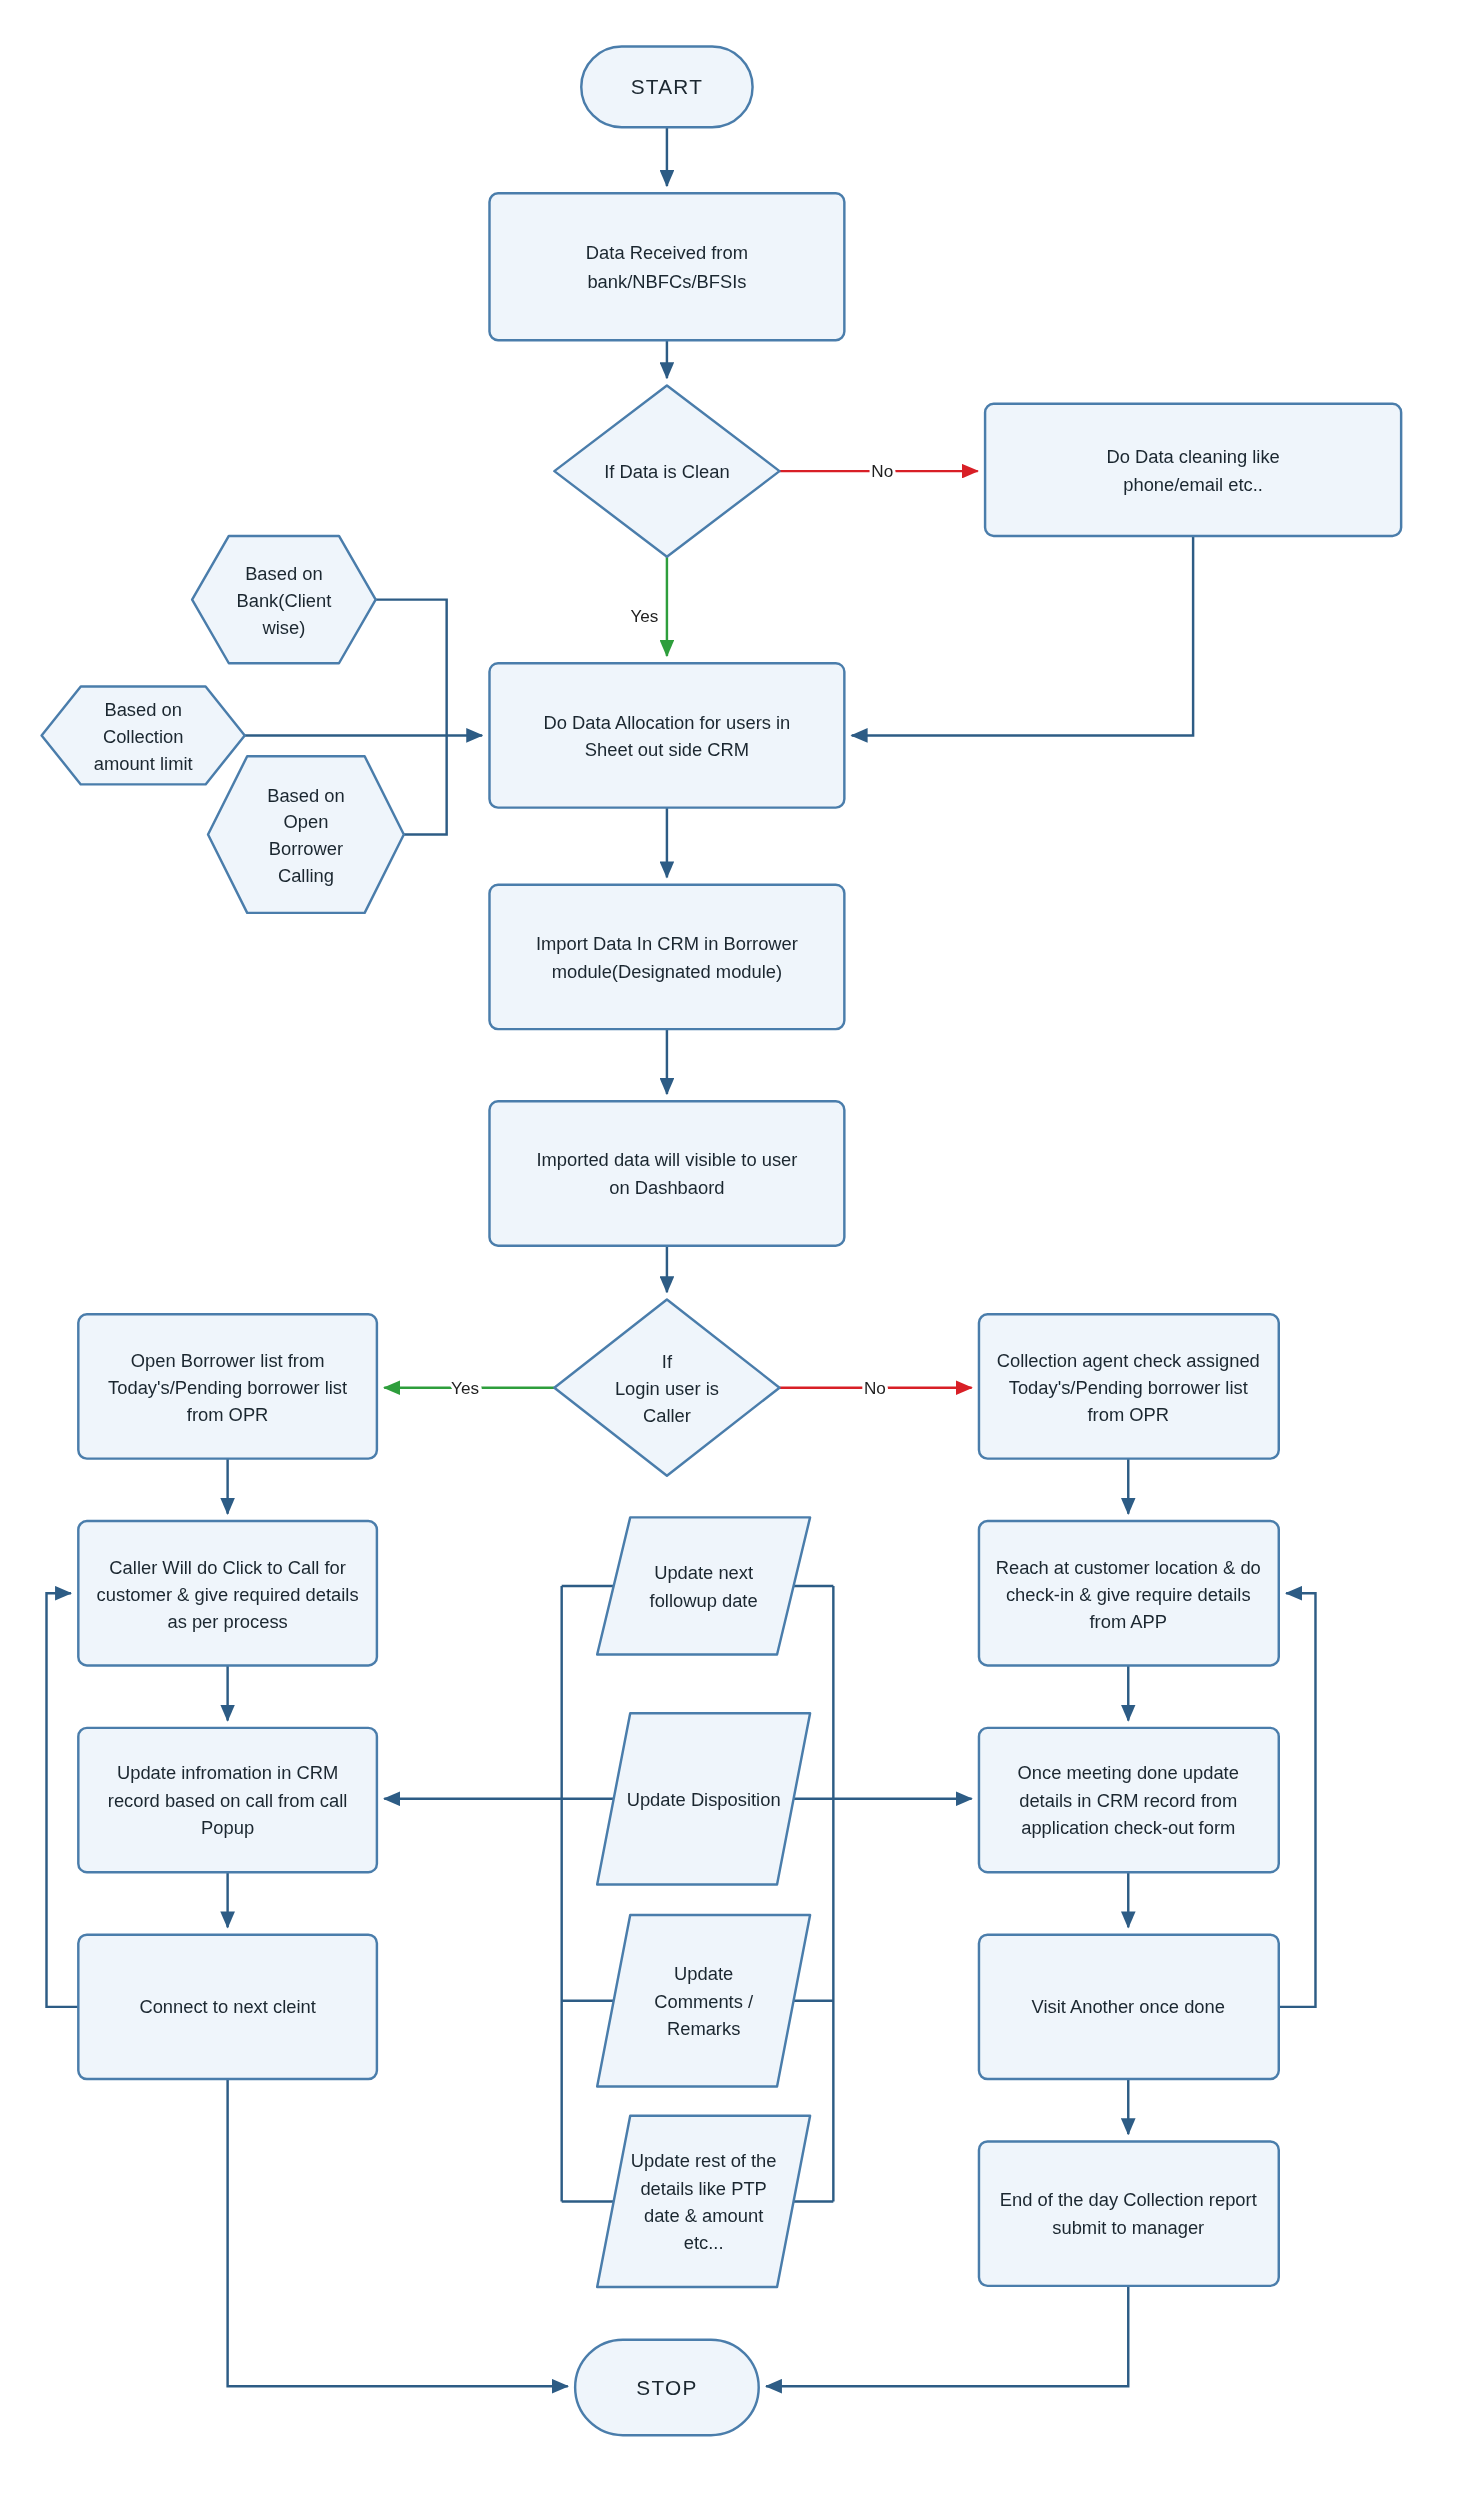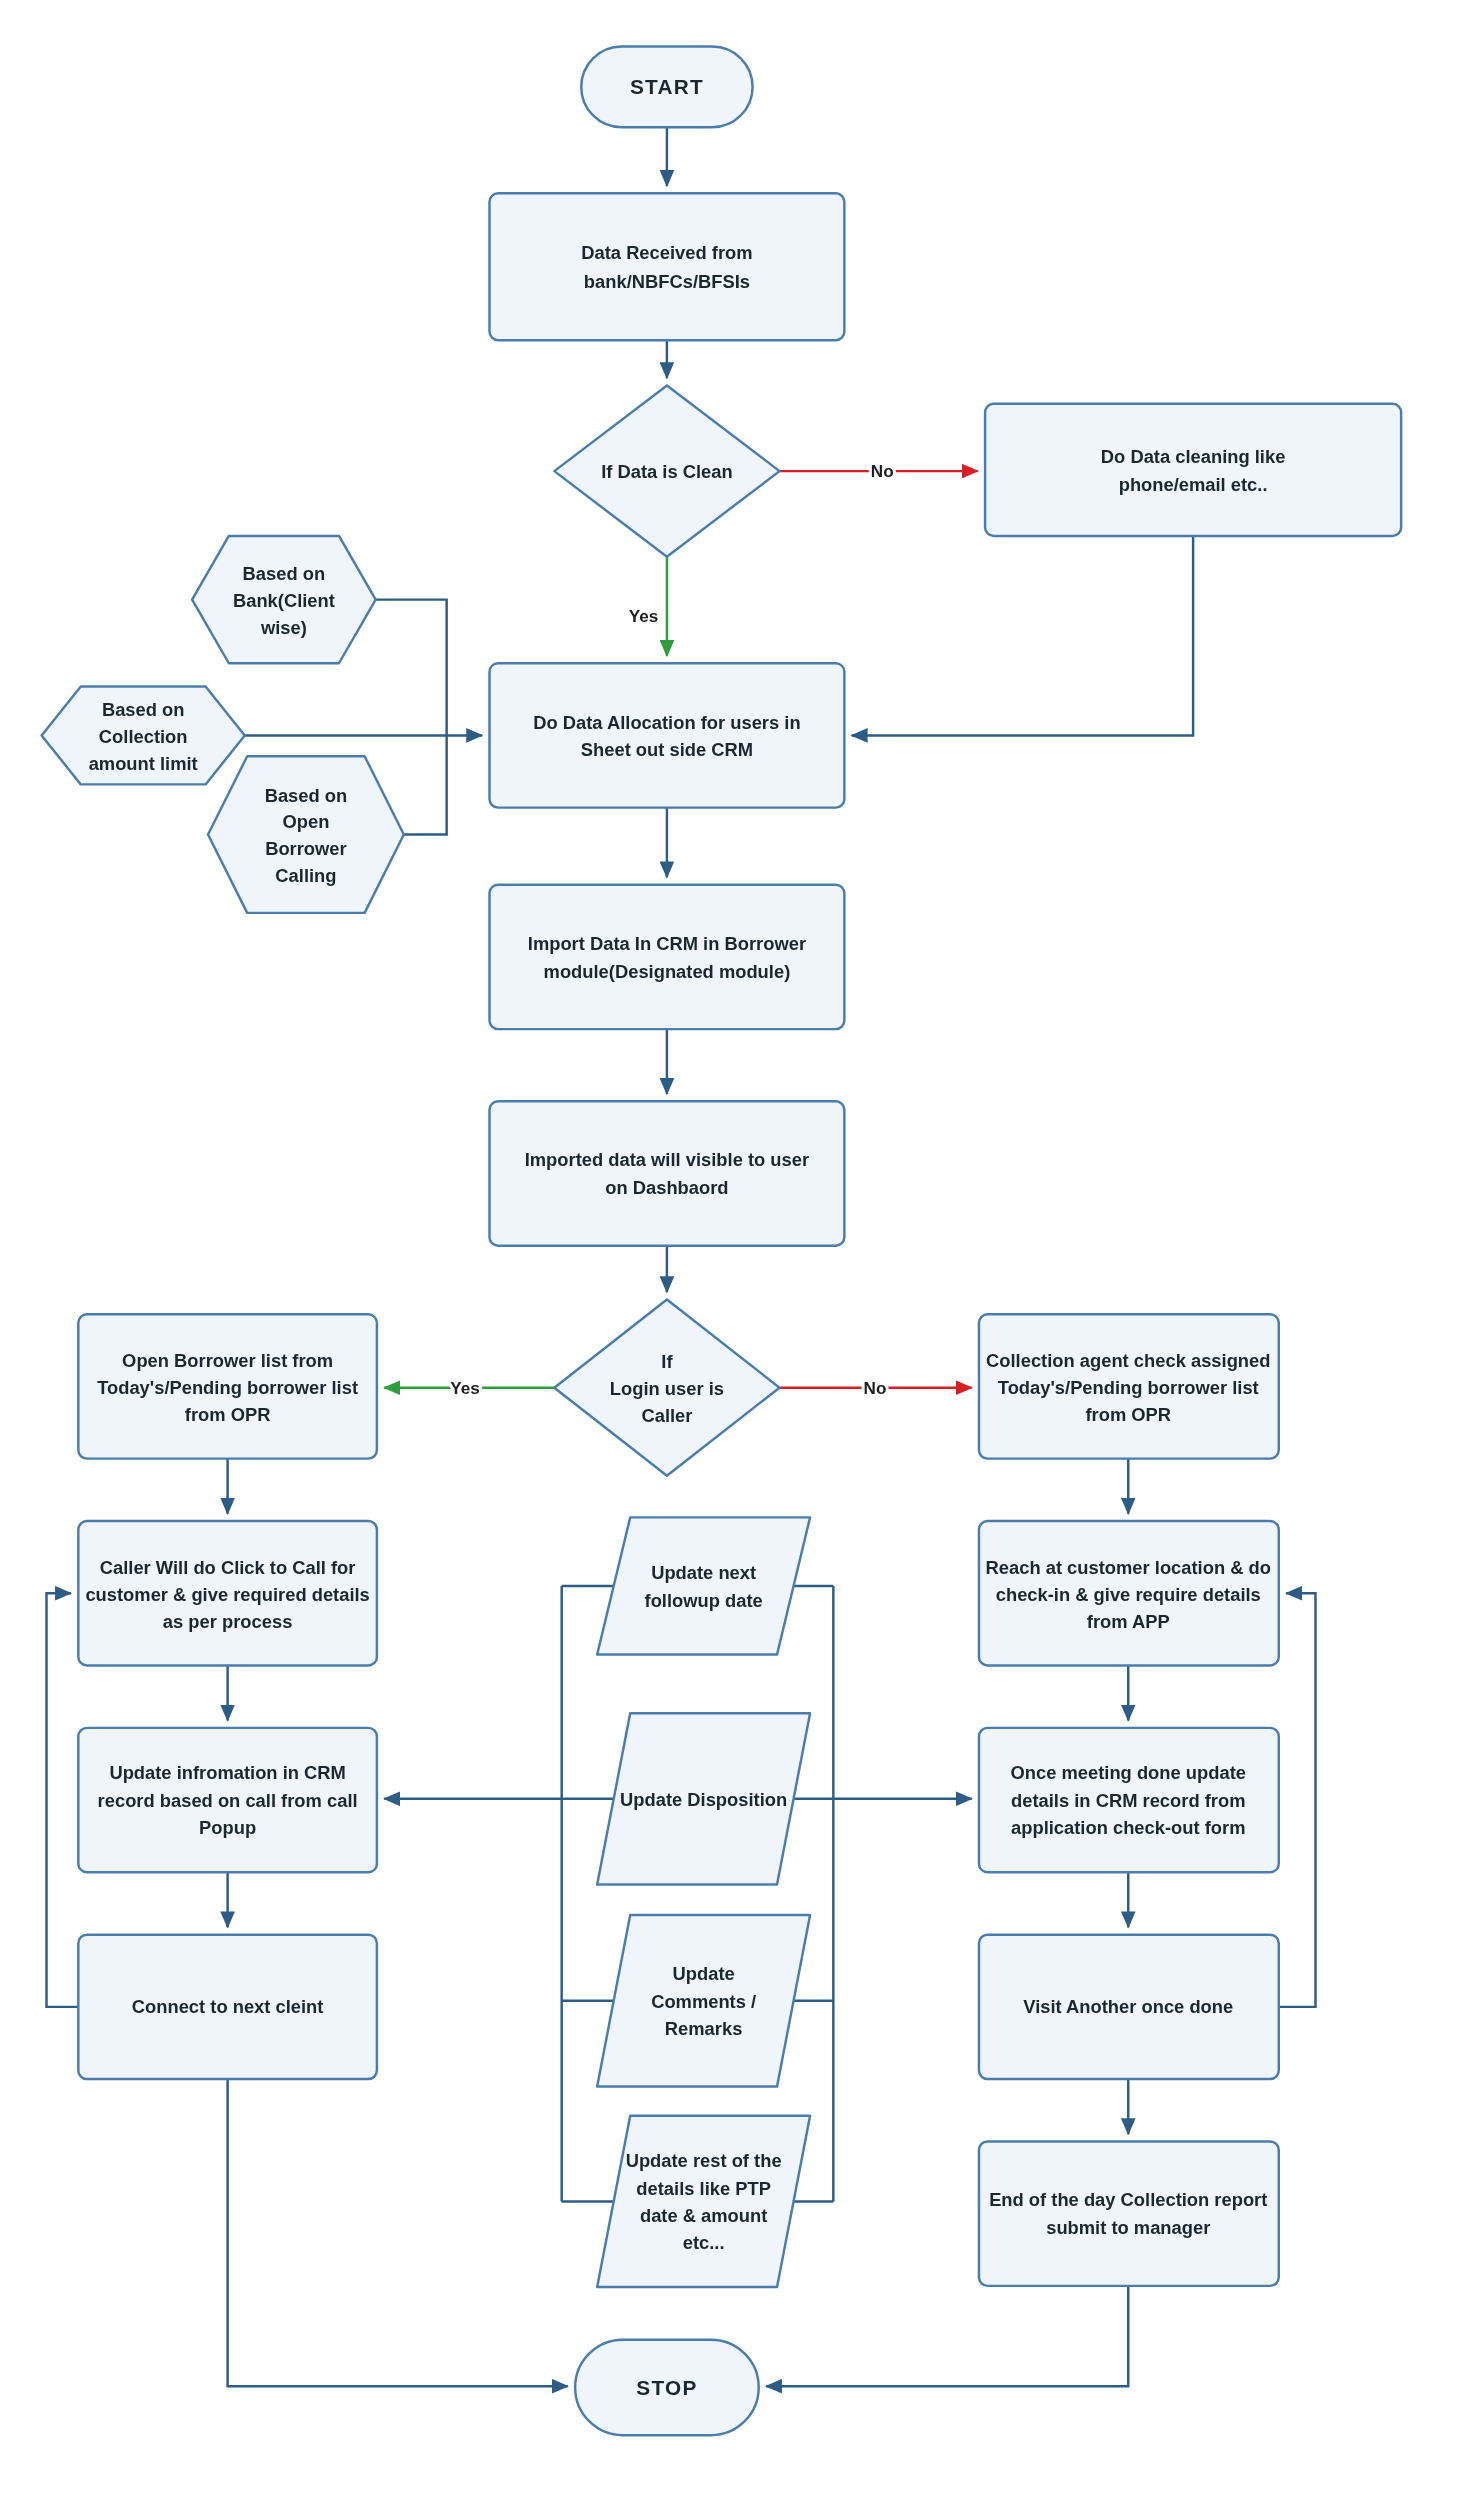--- a/index.html
+++ b/index.html
@@ -1,16 +1,16 @@
 <!DOCTYPE html>
 <html style="font-size:9.8px"><head>
 <meta charset="utf-8">
 <style>
   html,body{margin:0;padding:0;background:#ffffff;}
-  .canvas{width:100%;background:#ffffff;font-weight:bold;}
+  .canvas{width:100%;background:#ffffff;}
   svg{display:block;width:100%;height:auto;background:#ffffff;}
   .node{fill:#eff5fb;stroke:#4a7dab;stroke-width:2;stroke-linejoin:round;}
   .edge{fill:none;stroke:#2d5c85;stroke-width:2;}
   .edge.red{stroke:#d81f26;}
   .edge.green{stroke:#2e9e3c;}
   text{font-family:"Liberation Sans","DejaVu Sans",sans-serif;fill:#1b2730;}
   .nlabel{font-size:15px;text-anchor:middle;}
   .nlabel.big{font-size:17px;letter-spacing:1px;}
   .elabel{font-size:14px;text-anchor:middle;fill:#1f1f1f;paint-order:stroke;stroke:#ffffff;stroke-width:5px;}
   .elabel.end{text-anchor:end;}

